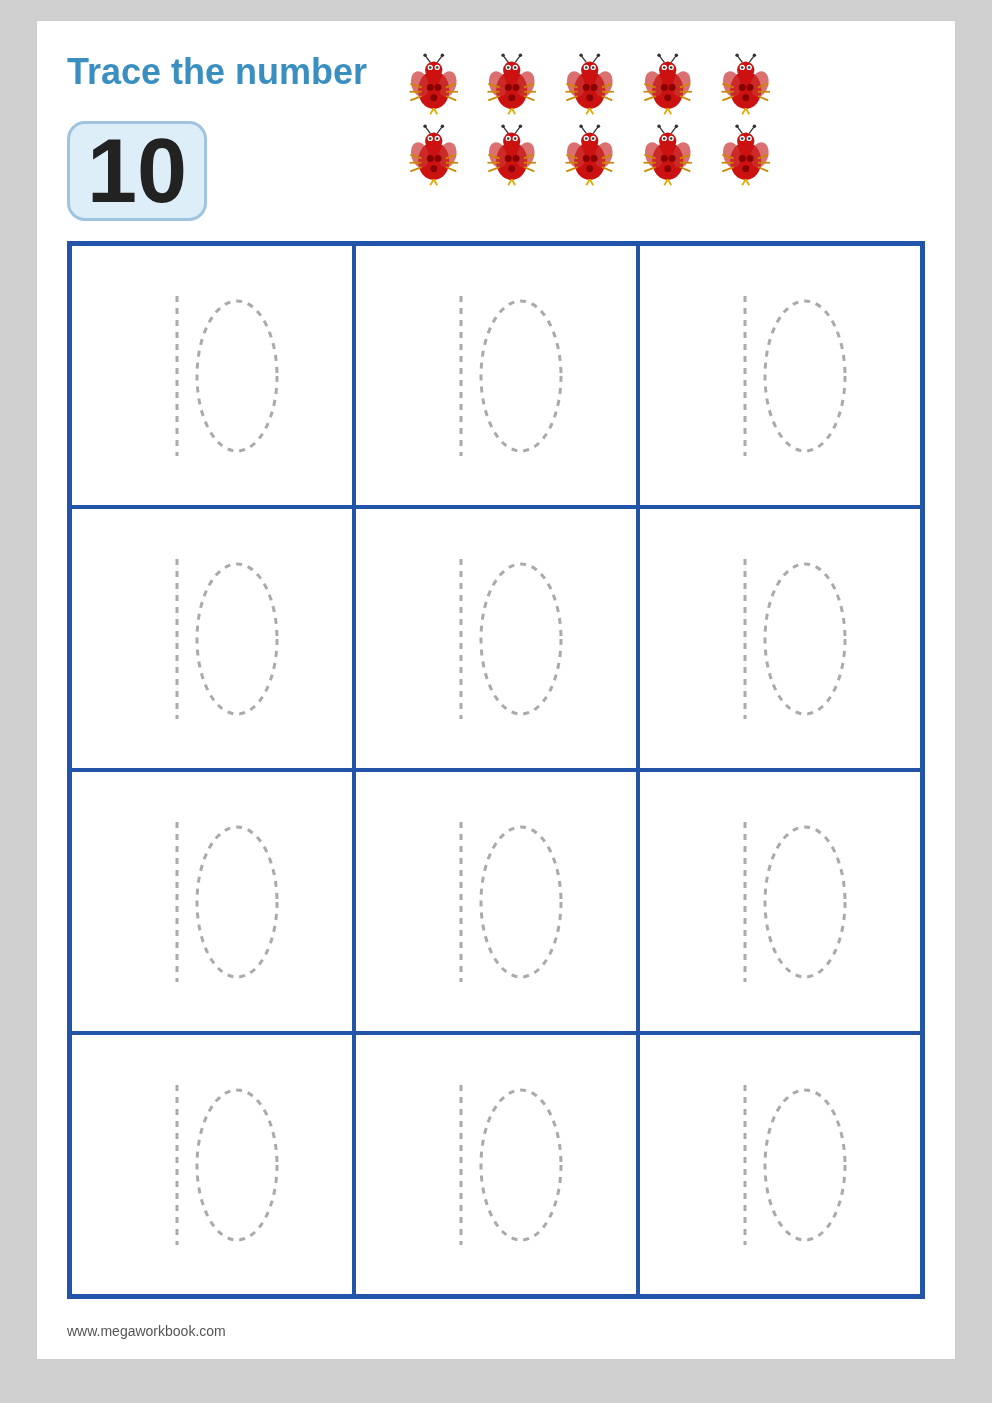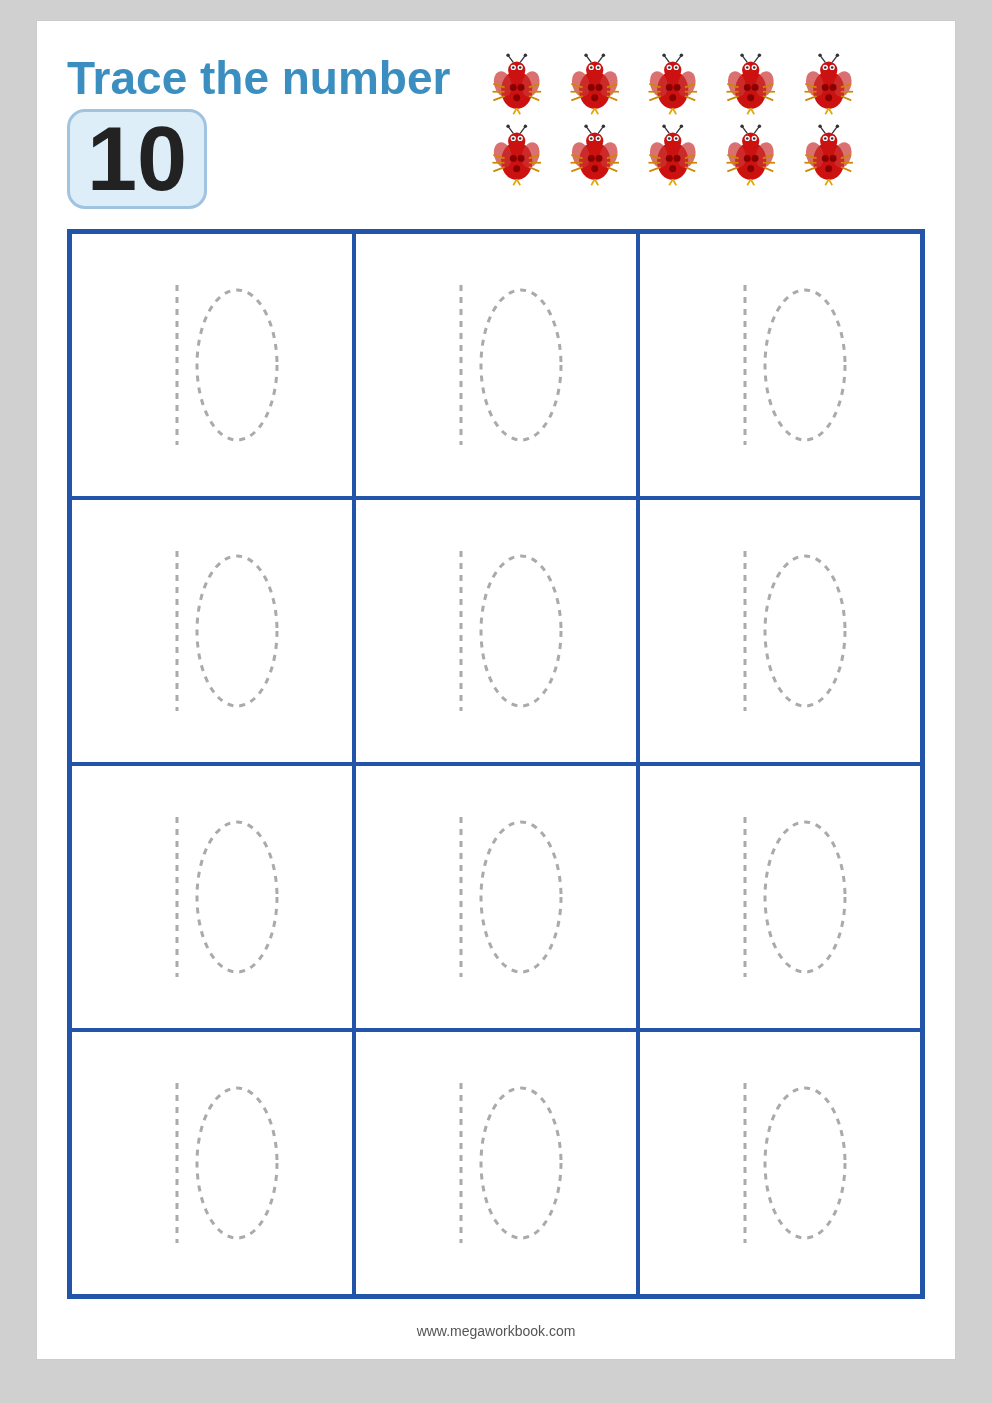--- a/index.html
+++ b/index.html
@@ -31,25 +31,25 @@
       margin-bottom: 20px;
     }
 
     .header-left {
       display: flex;
       flex-direction: column;
       align-items: flex-start;
     }
 
     .title {
-      font-size: 46px;
+      font-size: 36px;
       font-weight: bold;
       color: #3a8fc0;
       font-family: 'Comic Sans MS', cursive, sans-serif;
-      margin-bottom: 4px;
+      margin-bottom: 28px;
     }
 
     .number-box {
       border: 3px solid #a0c4e0;
       border-radius: 18px;
       background: #deeef8;
       width: 140px;
       height: 100px;
       display: flex;
       align-items: center;
@@ -101,21 +101,21 @@
     }
 
     
     .trace-svg {
       width: 180px;
       height: 200px;
     }
 
     
     .footer {
-      text-align: center;
+      text-align: left;
       margin-top: 24px;
       font-size: 14px;
       color: #555;
     }
   </style>
 </head>
 <body>
 
 <div class="page">
 

